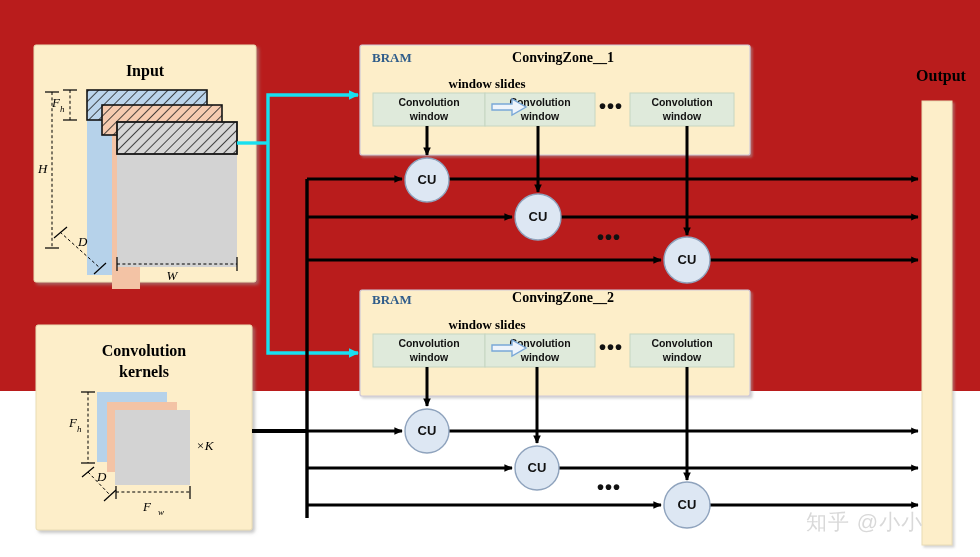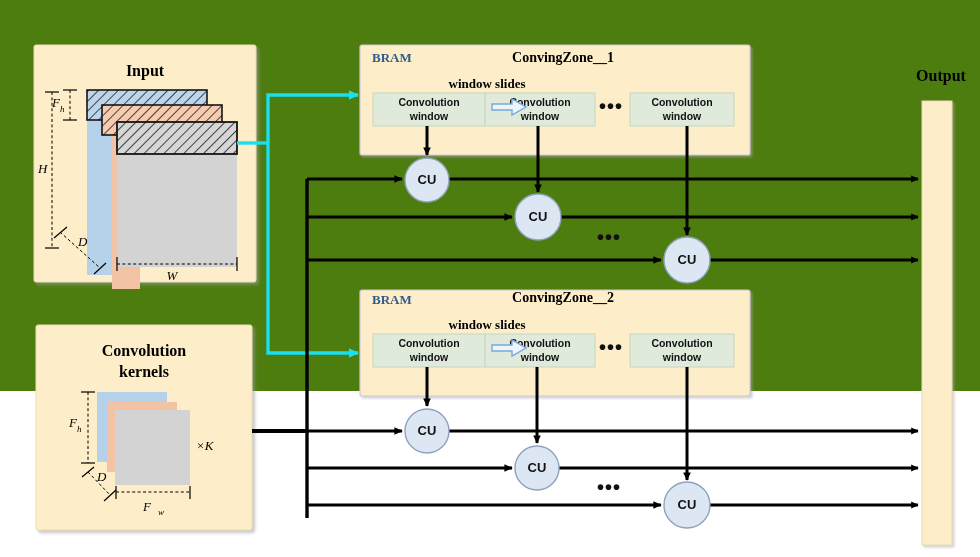--- a/index.html
+++ b/index.html
@@ -1,18 +1,18 @@
 <!DOCTYPE html>
 <html><head>
 <meta charset="utf-8">
 <style>
   html,body{margin:0;padding:0;background:#ffffff;}
   body{width:980px;height:557px;overflow:hidden;
        font-family:"Liberation Sans", sans-serif;}
-  #stage{position:relative;width:980px;height:391px;background:#4d7c0f;}
+  #stage{position:relative;width:980px;height:391px;background:#b91c1c;}
   svg#diagram{position:absolute;left:0;top:0;width:980px;height:557px;}
 
   text{dominant-baseline:middle;}
   .panel-title{font-family:"Liberation Serif", serif;font-weight:bold;font-size:16px;fill:#000;}
   .zone-title{font-family:"Liberation Serif", serif;font-weight:bold;font-size:14px;fill:#000;}
   .bram-label{font-family:"Liberation Serif", serif;font-weight:bold;font-size:13px;fill:#2f5c8a;}
   .slides-label{font-family:"Liberation Serif", serif;font-weight:bold;font-size:13px;fill:#000;}
   .win-label{font-family:"Liberation Sans", sans-serif;font-weight:bold;font-size:10.5px;fill:#111;}
   .cu-label{font-family:"Liberation Sans", sans-serif;font-weight:bold;font-size:13px;fill:#111;}
   .dim-label{font-family:"Liberation Serif", serif;font-style:italic;font-size:13px;fill:#000;}
@@ -260,13 +260,14 @@
         <text x="687" y="506" text-anchor="middle" class="cu-label">CU</text>
       </g>
     </g>
 
     <g>
       <text x="941" y="77" text-anchor="middle" class="output-title">Output</text>
       <rect x="922" y="101" width="30" height="444" fill="#fdeec9" stroke="#e9dcb4" stroke-width="1" filter="url(#softshadow2)"></rect>
     </g>
   </svg>
 
+  <div class="watermark">知乎 @小小</div>
 </div>
 
 </body></html>

